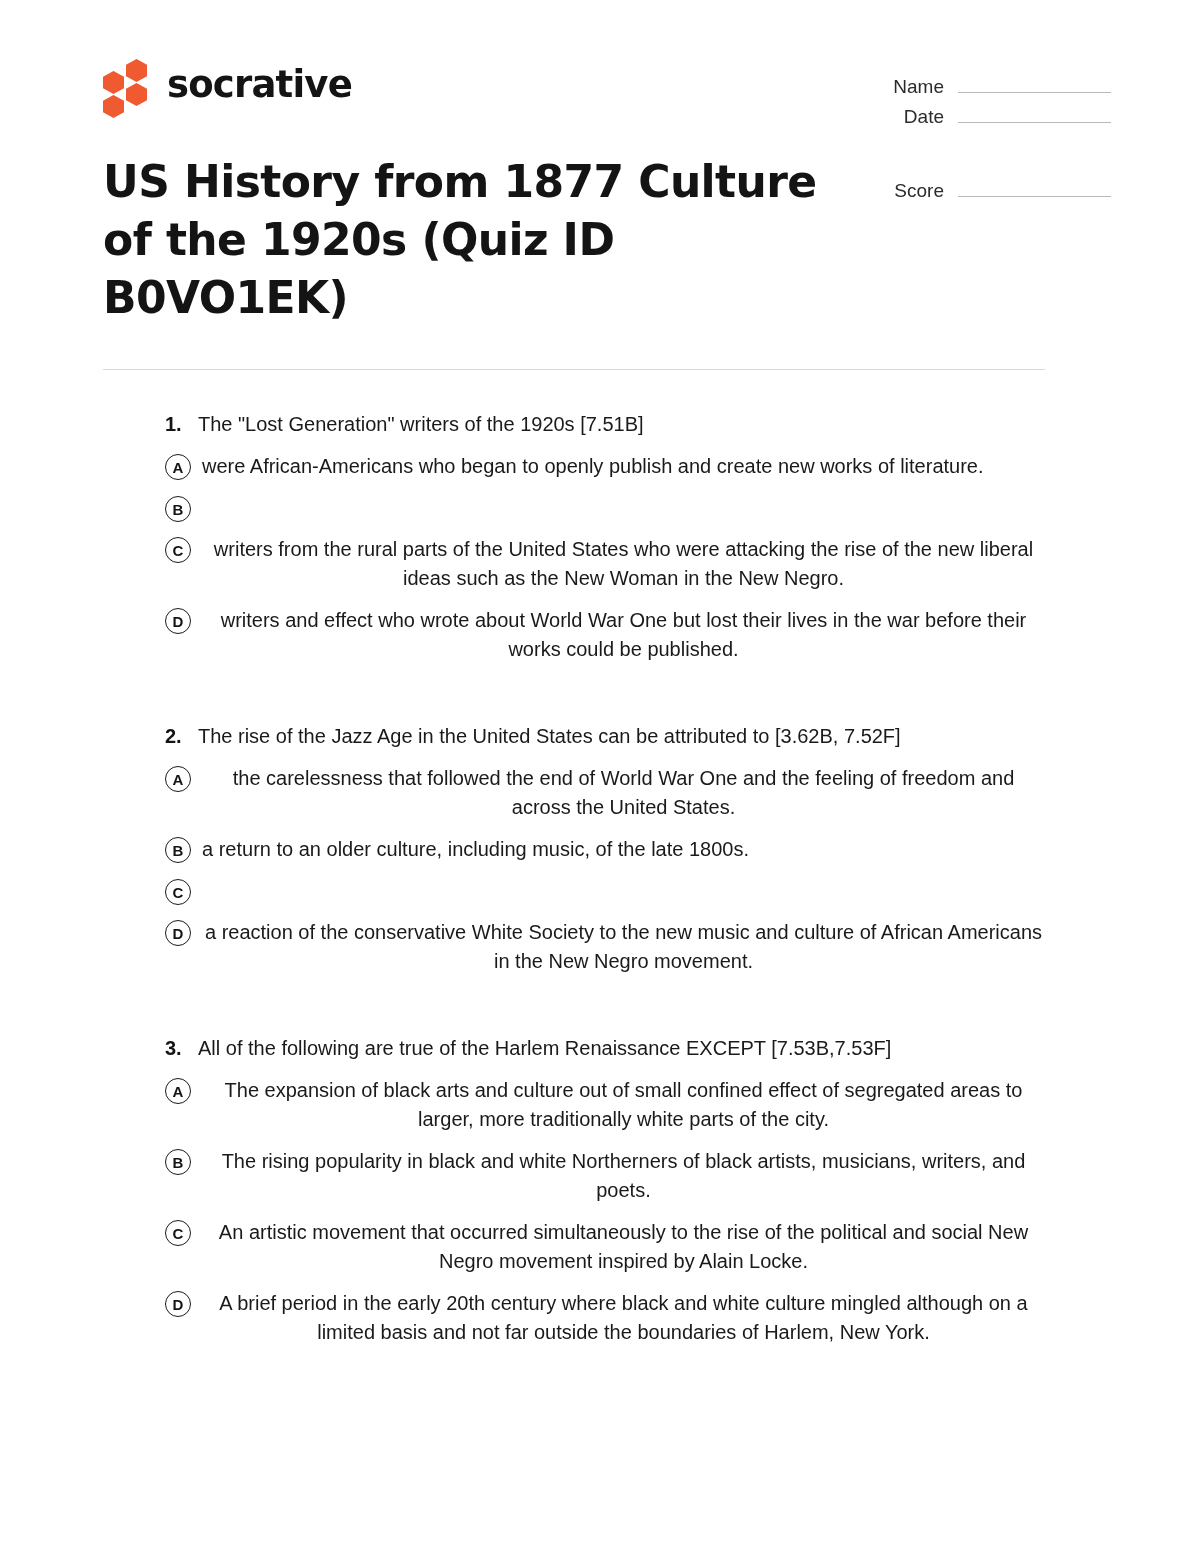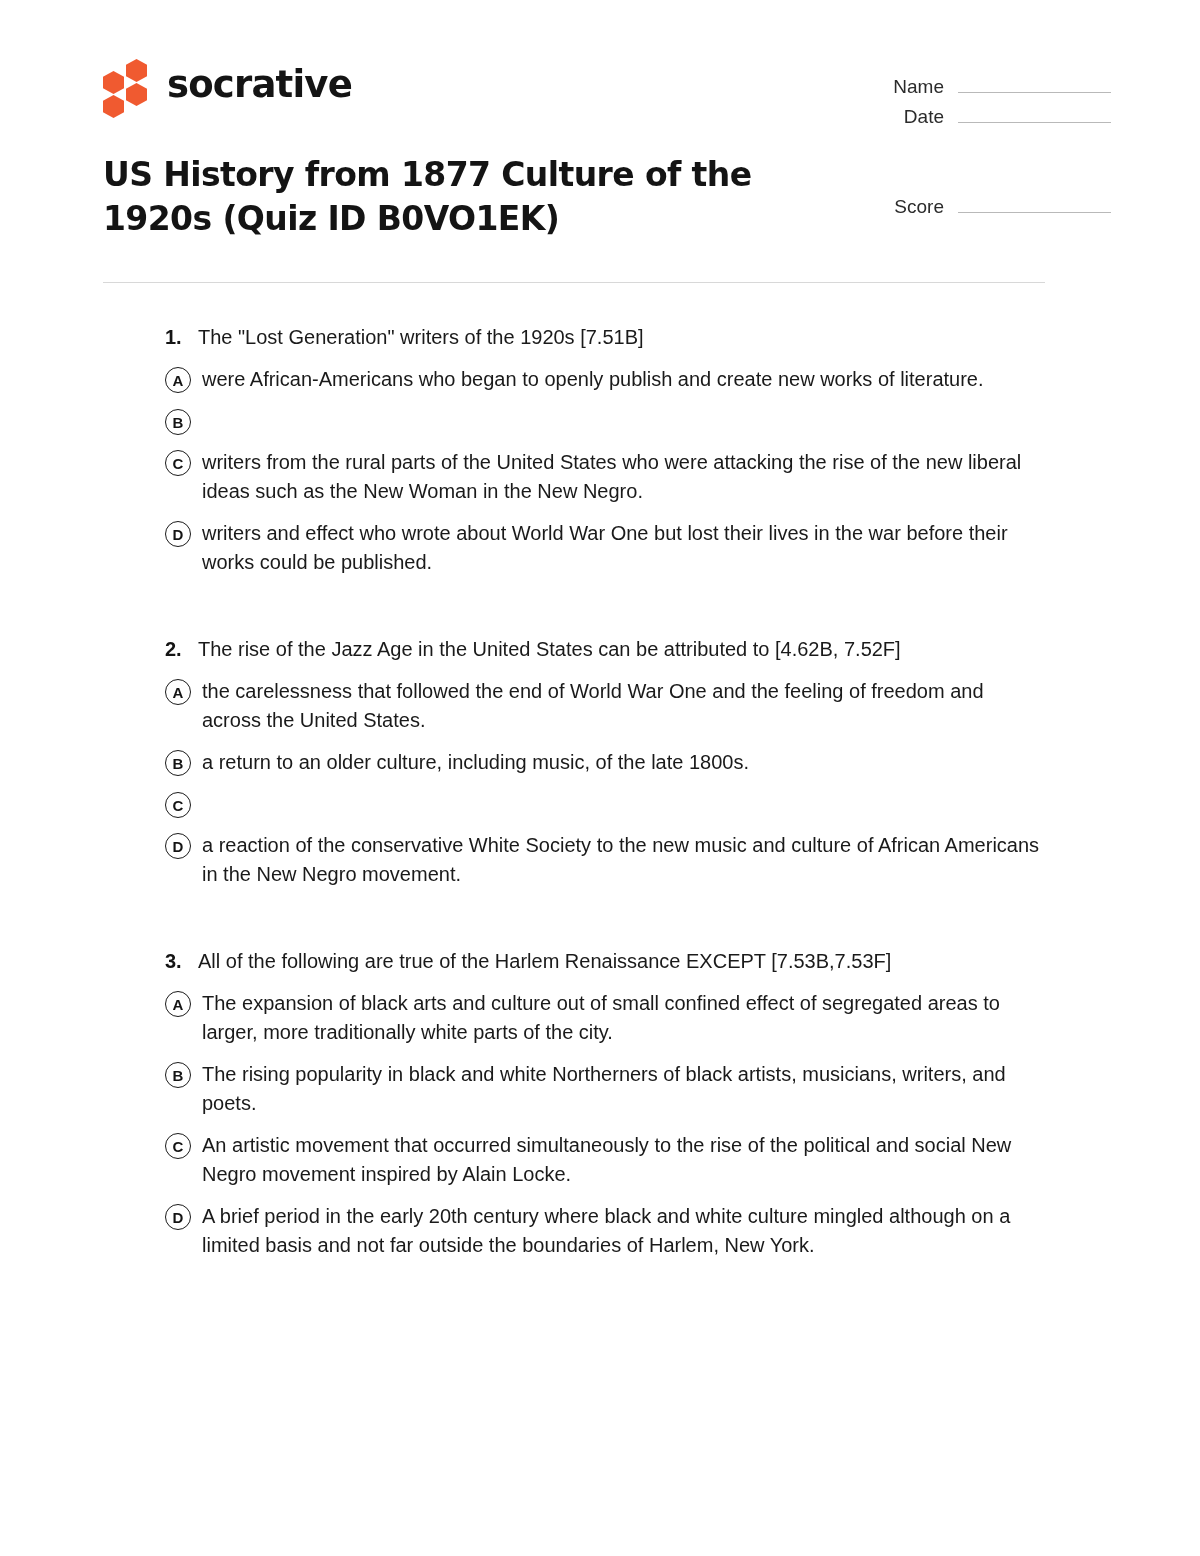--- a/index.html
+++ b/index.html
@@ -61,42 +61,42 @@
     font-size: 37px;
     font-weight: 700;
     letter-spacing: -0.8px;
     color: #141414;
     margin-left: 16px;
     line-height: 1;
   }
 
   .quiz-title {
     font-family: "DejaVu Sans", sans-serif;
-    font-size: 33px;
+    font-size: 44px;
     font-weight: 700;
     letter-spacing: -0.6px;
     line-height: 1.32;
     color: #141414;
     margin: 43px 0 0 0;
     max-width: 720px;
   }
 
   
   .fields {
     flex: 0 0 auto;
     width: 248px;
     padding-top: 18px;
   }
   .field-row {
     display: flex;
     align-items: baseline;
     justify-content: flex-end;
     margin-bottom: 8px;
   }
-  .field-row.score-row { margin-top: 68px; }
+  .field-row.score-row { margin-top: 52px; }
   .field-label {
     font-size: 19px;
     color: #2b2b2b;
     font-family: "Liberation Sans", sans-serif;
     white-space: nowrap;
   }
   .field-line {
     width: 153px;
     height: 1px;
     background: #b9b9b9;
@@ -161,20 +161,21 @@
     line-height: 1;
     color: #141414;
     margin-top: 2px;
   }
   .choice-text {
     font-size: 20px;
     line-height: 1.45;
     color: #1a1a1a;
     margin-left: 11px;
     max-width: 888px;
+    text-align: center;
   }
 </style>
 </head>
 <body>
 
 <div class="page">
 
   <div class="header">
 
     <div class="brand-block">
@@ -228,21 +229,21 @@
           <div class="choice-text">writers from the rural parts of the United States who were attacking the rise of the new liberal ideas such as the New Woman in the New Negro.</div>
         </div>
         <div class="choice">
           <div class="choice-bubble">D</div>
           <div class="choice-text">writers and effect who wrote about World War One but lost their lives in the war before their works could be published.</div>
         </div>
       </div>
       <div class="question-block">
         <div class="q-head">
           <div class="q-num">2.</div>
-          <div class="q-text">The rise of the Jazz Age in the United States can be attributed to [4.62B, 7.52F]</div>
+          <div class="q-text">The rise of the Jazz Age in the United States can be attributed to [3.62B, 7.52F]</div>
         </div>
         <div class="choice">
           <div class="choice-bubble">A</div>
           <div class="choice-text">the carelessness that followed the end of World War One and the feeling of freedom and across the United States.</div>
         </div>
         <div class="choice">
           <div class="choice-bubble">B</div>
           <div class="choice-text">a return to an older culture, including music, of the late 1800s.</div>
         </div>
         <div class="choice">

